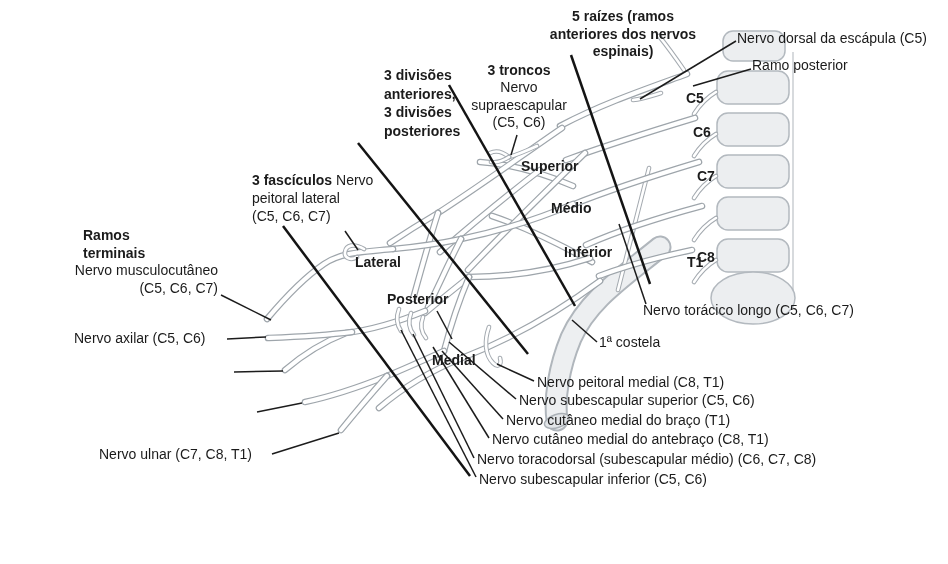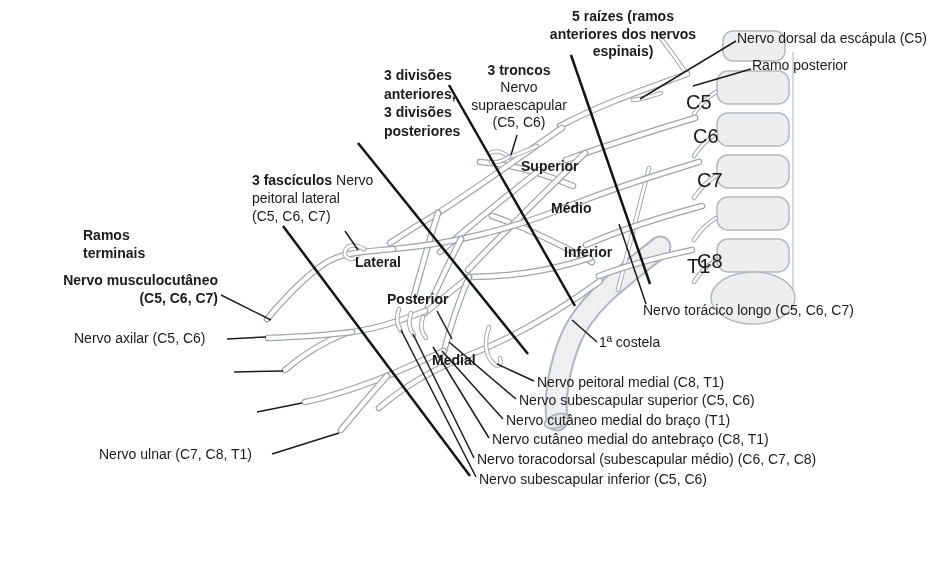--- a/index.html
+++ b/index.html
@@ -4,21 +4,21 @@
 <style>
   html,body{margin:0;padding:0;background:#fff;}
   #stage{
     position:relative;width:948px;height:564px;background:#ffffff;overflow:hidden;
     font-family:"Liberation Sans",sans-serif;color:#1b1b1b;border-radius:15px;
   }
   .lbl{position:absolute;font-size:14px;line-height:1.26;white-space:nowrap;color:#1b1b1b;}
   .b{font-weight:bold;}
   .ctr{text-align:center;white-space:normal;}
   .rt{text-align:right;white-space:normal;}
-  .vert{font-size:20px;font-weight:normal;}
+  .vert{font-size:14px;font-weight:bold;}
   .mult{white-space:normal;}
   svg{position:absolute;left:0;top:0;}
   .tc{fill:none;stroke:#9ea5ab;stroke-width:6.6;stroke-linecap:round;}
   .tw{fill:none;stroke:#ffffff;stroke-width:4.2;stroke-linecap:round;}
   .sc{fill:none;stroke:#a4aab0;stroke-width:4.6;stroke-linecap:round;}
   .sw{fill:none;stroke:#ffffff;stroke-width:2.6;stroke-linecap:round;}
   .bone{fill:#eceef0;stroke:#b3b9bf;stroke-width:1.5;}
   .zl{stroke:#141414;stroke-width:2.5;fill:none;}
   .ld{stroke:#1c1c1c;stroke-width:1.5;fill:none;}
 </style>
@@ -311,21 +311,21 @@
 
   <div class="lbl b" style="left:355px;top:254px;">Lateral</div>
   <div class="lbl b" style="left:387px;top:291px;">Posterior</div>
   <div class="lbl b" style="left:432px;top:352px;text-align:right;">Medial</div>
 
   <div class="lbl b mult" style="left:83px;top:226px;line-height:1.29;">
     <div>Ramos</div>
     <div>terminais</div>
   </div>
 
-  <div class="lbl rt" style="left:40px;top:272px;width:178px;line-height:1.25;font-weight:bold;">
+  <div class="lbl rt" style="left:40px;top:262px;width:178px;line-height:1.25;">
     <div>Nervo musculocutâneo</div>
     <div>(C5, C6, C7)</div>
   </div>
 
   <div class="lbl" style="left:74px;top:330px;">Nervo axilar (C5, C6)</div>
   <div class="lbl" style="left:99px;top:446px;">Nervo ulnar (C7, C8, T1)</div>
 
   <div class="lbl" style="left:643px;top:302px;">Nervo torácico longo (C5, C6, C7)</div>
   <div class="lbl" style="left:599px;top:334px;">1ª costela</div>
 

